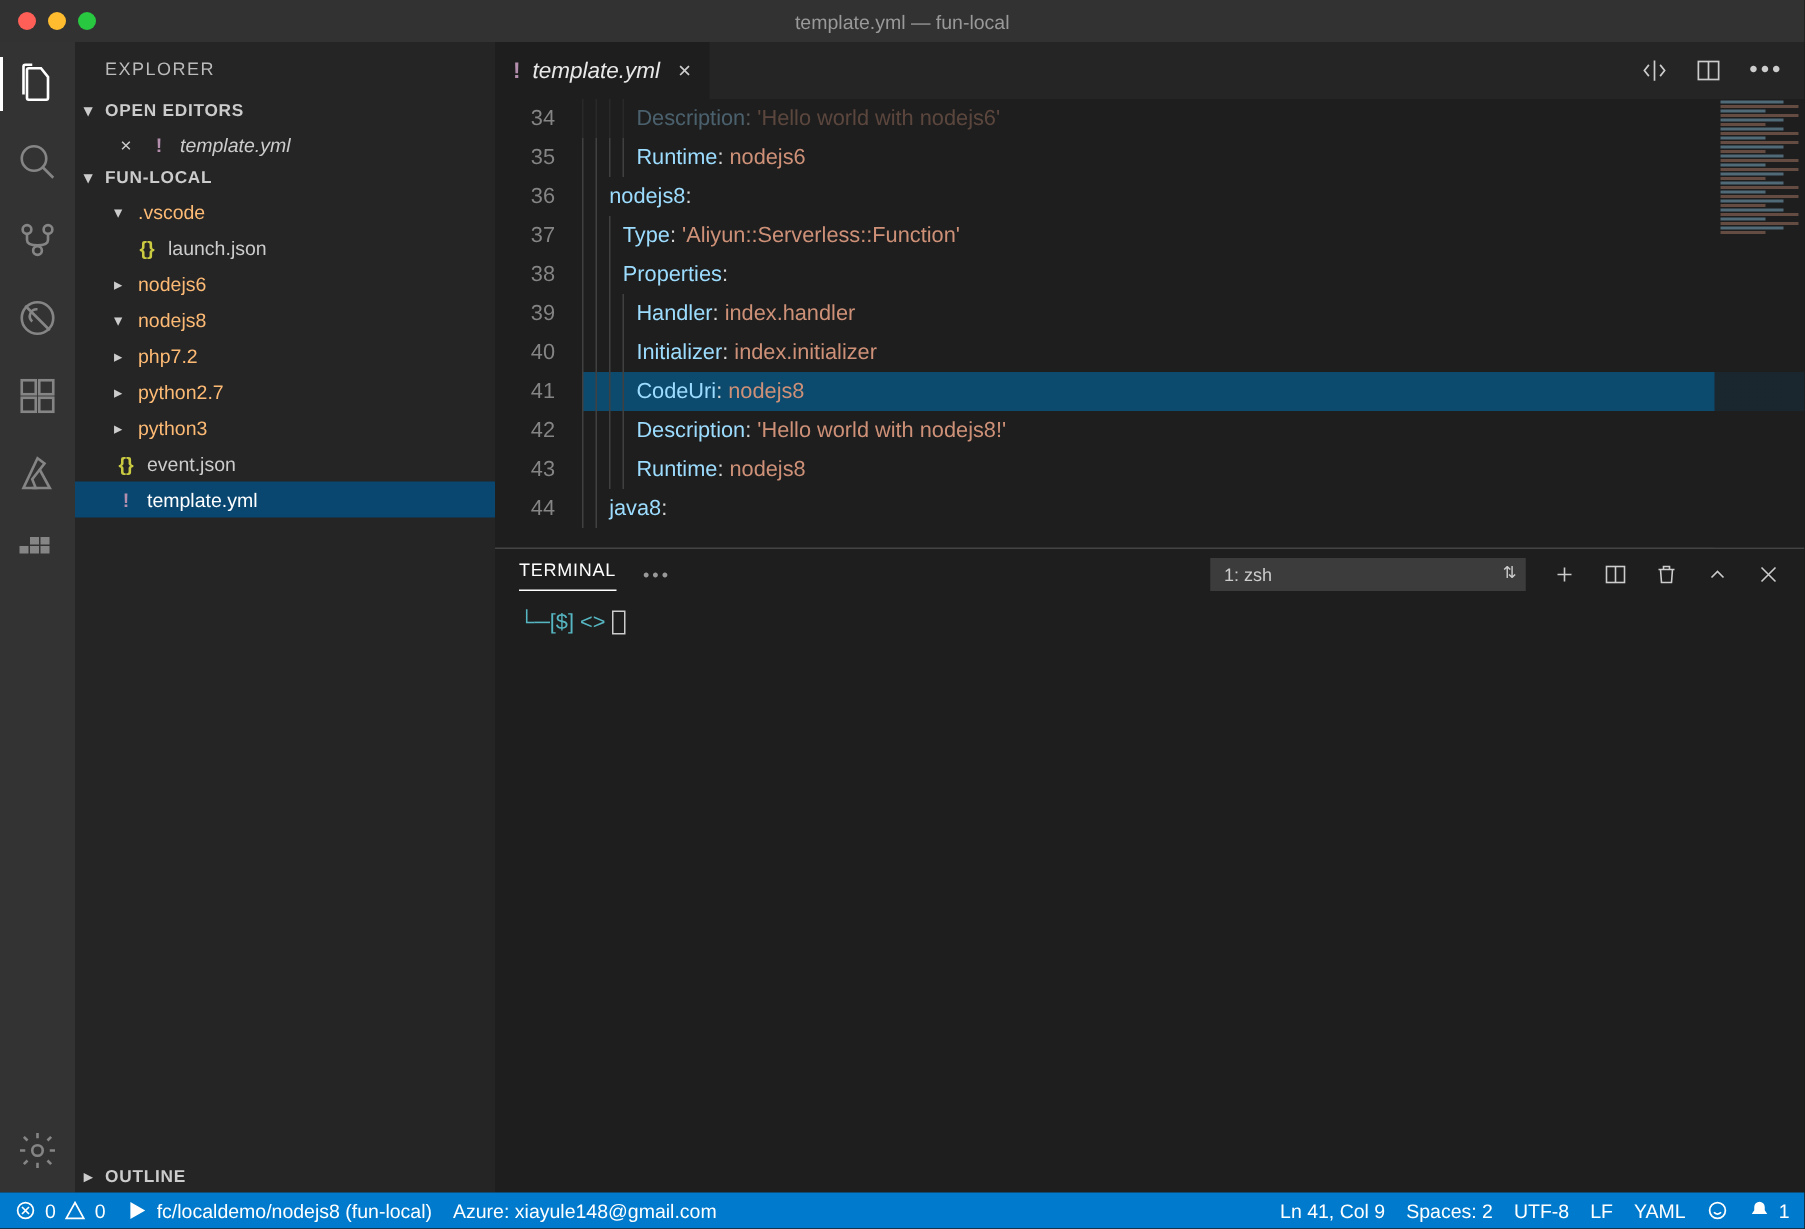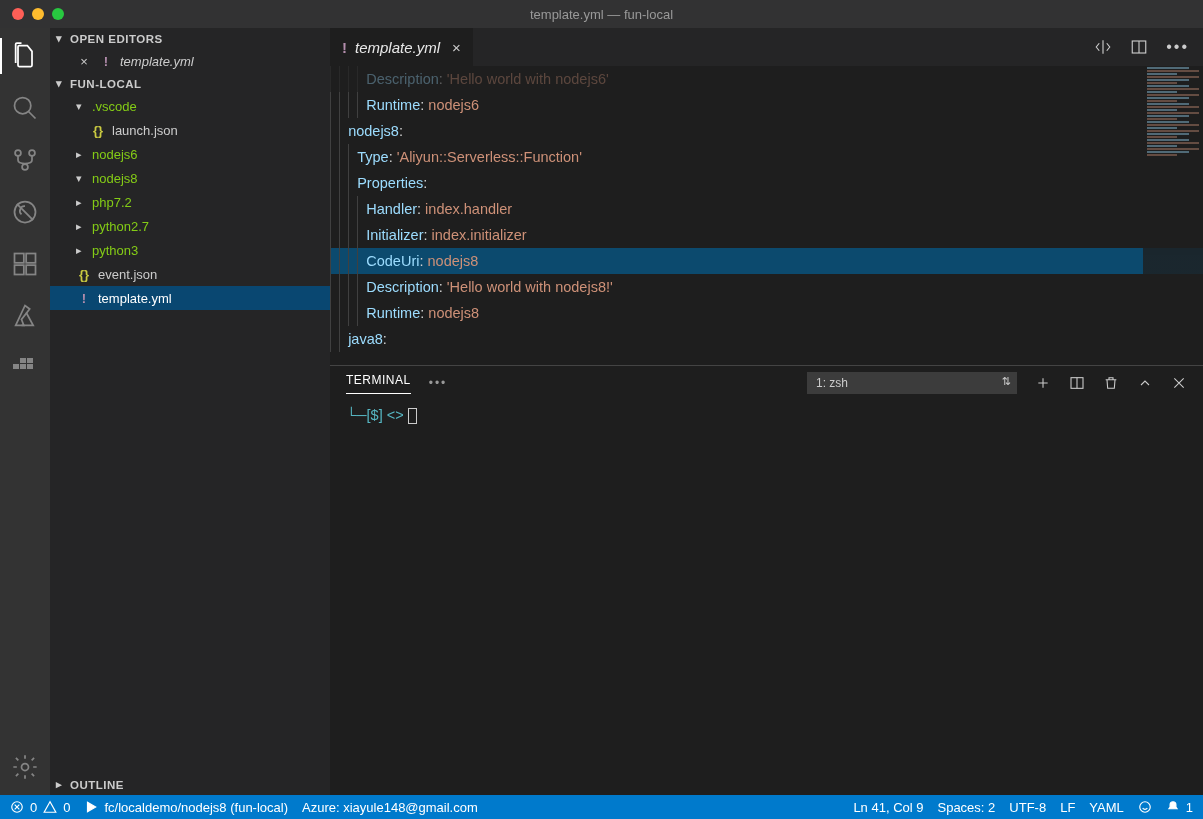--- a/index.html
+++ b/index.html
@@ -32,21 +32,21 @@
 .row { display:flex; align-items:center; height:24px; padding-left:20px; gap:6px; cursor:pointer; }
 .row.indent1{padding-left:26px}
 .row.indent2{padding-left:40px}
 .row.sel{background:#094771;color:#fff}
 .row .ic{width:16px;display:flex;justify-content:center;font-size:13px}
 .ic.yaml{color:#b48ead;font-weight:700}
 .ic.js{color:#cbcb41;font-size:10px;font-weight:700}
 .ic.json{color:#cbcb41;font-weight:700}
 .ic.close{color:#ccc}
 .italic{font-style:italic;color:#ccc}
-.fld{color:#84cc16}
+.fld{color:#fdba74}
 .tree{flex:0 0 auto; padding-bottom:4px}
 .folder-arrow{width:10px;display:inline-block;color:#ccc;font-size:11px}
 
 
 .edgroup { flex:1; display:flex; flex-direction:column; background:#1e1e1e; min-width:0; }
 .tabs { height:38px; background:#252526; display:flex; align-items:stretch; }
 .tab { display:flex; align-items:center; gap:8px; padding:0 12px; background:#1e1e1e; color:#e8e8e8; font-style:italic; font-size:15px; cursor:pointer; }
 .tab .ic{font-style:normal}
 .tab .x{font-style:normal;color:#ccc;font-size:15px;margin-left:4px}
 .tabs .right{margin-left:auto;display:flex;align-items:center;gap:18px;padding:0 14px;color:#ccc}
@@ -154,20 +154,21 @@
     <div class="spacer"></div>
     <div class="item" style="margin-bottom:14px">
       <svg viewBox="0 0 24 24">
           <circle cx="12" cy="12" r="3"></circle>
           <path d="M12 2v3m0 14v3M4.2 4.2l2.1 2.1m11.4 11.4 2.1 2.1M2 12h3m14 0h3M4.2 19.8l2.1-2.1m11.4-11.4 2.1-2.1"></path>
         </svg>
     </div>
   </div>
 
   <div class="sidebar">
+    <div class="hdr">EXPLORER</div>
 
     <div class="sect">
       <span class="folder-arrow">▾</span>
       <span>OPEN EDITORS</span>
     </div>
     <div class="row indent1">
       <span class="ic close">×</span>
       <span class="ic yaml">!</span>
       <span class="italic">template.yml</span>
     </div>
@@ -235,20 +236,33 @@
           </svg>
         <svg viewBox="0 0 24 24">
             <rect x="3" y="4" width="18" height="16"></rect>
             <path d="M12 4v16"></path>
           </svg>
         <span style="letter-spacing:2px">•••</span>
       </div>
     </div>
 
     <div class="editor">
+      <div class="gutter" id="gutter">
+          <div class="cl">34</div>
+          <div class="cl">35</div>
+          <div class="cl">36</div>
+          <div class="cl">37</div>
+          <div class="cl">38</div>
+          <div class="cl">39</div>
+          <div class="cl">40</div>
+          <div class="cl">41</div>
+          <div class="cl">42</div>
+          <div class="cl">43</div>
+          <div class="cl">44</div>
+        </div>
       <div class="code" id="code"><div class="cl" style="opacity: 0.35;"><span class="indent-guide">  </span><span class="indent-guide">  </span><span class="indent-guide">  </span><span class="indent-guide">  </span><span class="k-key">Description</span><span class="k-pl">:</span> <span class="k-str">'Hello world with nodejs6'</span></div><div class="cl"><span class="indent-guide">  </span><span class="indent-guide">  </span><span class="indent-guide">  </span><span class="indent-guide">  </span><span class="k-key">Runtime</span><span class="k-pl">:</span> <span class="k-str">nodejs6</span></div><div class="cl"><span class="indent-guide">  </span><span class="indent-guide">  </span><span class="k-key">nodejs8</span><span class="k-pl">:</span></div><div class="cl"><span class="indent-guide">  </span><span class="indent-guide">  </span><span class="indent-guide">  </span><span class="k-key">Type</span><span class="k-pl">:</span> <span class="k-str">'Aliyun::Serverless::Function'</span></div><div class="cl"><span class="indent-guide">  </span><span class="indent-guide">  </span><span class="indent-guide">  </span><span class="k-key">Properties</span><span class="k-pl">:</span></div><div class="cl"><span class="indent-guide">  </span><span class="indent-guide">  </span><span class="indent-guide">  </span><span class="indent-guide">  </span><span class="k-key">Handler</span><span class="k-pl">:</span> <span class="k-str">index.handler</span></div><div class="cl"><span class="indent-guide">  </span><span class="indent-guide">  </span><span class="indent-guide">  </span><span class="indent-guide">  </span><span class="k-key">Initializer</span><span class="k-pl">:</span> <span class="k-str">index.initializer</span></div><div class="cl hl"><span class="indent-guide">  </span><span class="indent-guide">  </span><span class="indent-guide">  </span><span class="indent-guide">  </span><span class="k-key">CodeUri</span><span class="k-pl">:</span> <span class="k-str">nodejs8</span></div><div class="cl"><span class="indent-guide">  </span><span class="indent-guide">  </span><span class="indent-guide">  </span><span class="indent-guide">  </span><span class="k-key">Description</span><span class="k-pl">:</span> <span class="k-str">'Hello world with nodejs8!'</span></div><div class="cl"><span class="indent-guide">  </span><span class="indent-guide">  </span><span class="indent-guide">  </span><span class="indent-guide">  </span><span class="k-key">Runtime</span><span class="k-pl">:</span> <span class="k-str">nodejs8</span></div><div class="cl"><span class="indent-guide">  </span><span class="indent-guide">  </span><span class="k-key">java8</span><span class="k-pl">:</span></div></div>
       <div class="minimap">
         <div></div>
           <div></div>
           <div></div>
           <div></div>
           <div></div>
           <div></div>
           <div></div>
           <div></div>

